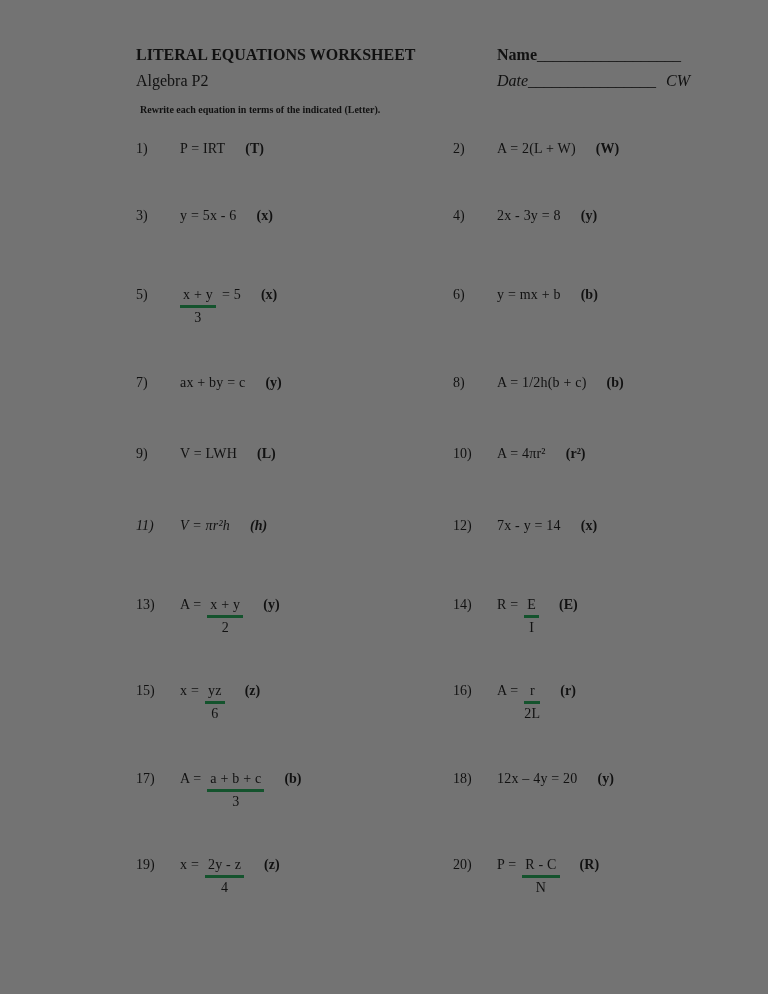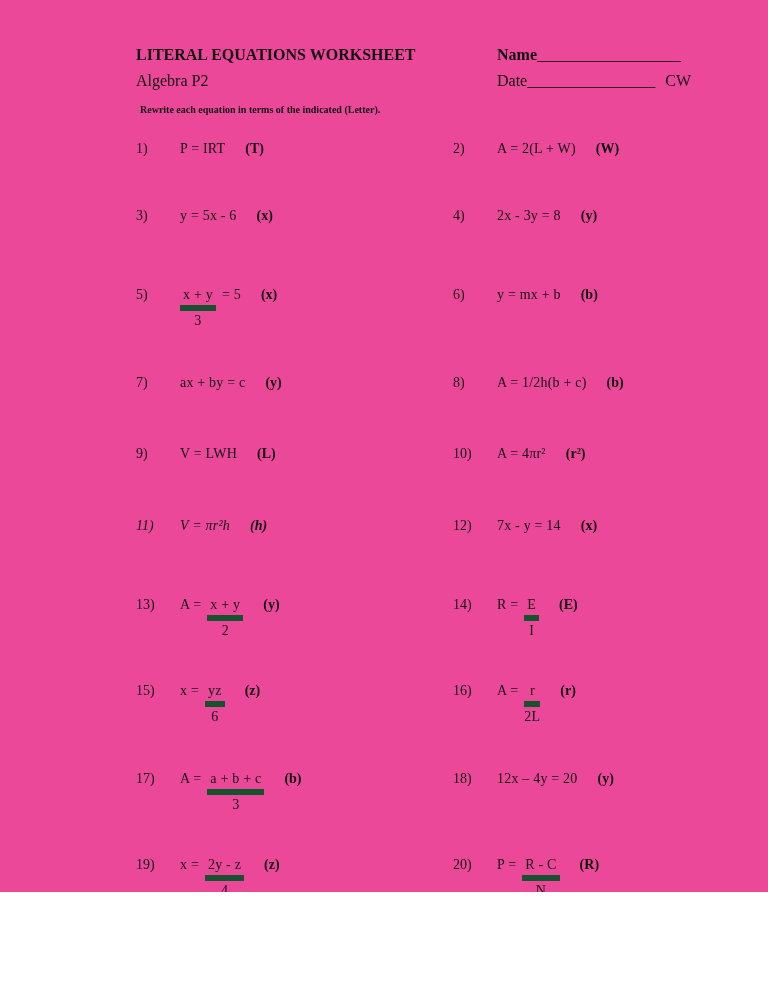--- a/index.html
+++ b/index.html
@@ -3,22 +3,22 @@
 <meta charset="utf-8">
 <style>
   html, body {
     margin: 0;
     padding: 0;
     background: #ffffff;
   }
   .page {
     position: relative;
     width: 768px;
-    height: 892px;
-    background: #ec4899;
+    height: 994px;
+    background: #737373;
     font-family: "Liberation Serif", serif;
     color: #111111;
     overflow: hidden;
   }
   .abs { position: absolute; white-space: nowrap; }
   .bold { font-weight: bold; }
   .hdr  { font-size: 16px; line-height: 1.2; }
   .instruction { font-size: 10px; line-height: 1.2; }
   .problem {
     position: absolute;
@@ -34,21 +34,21 @@
   .eq { letter-spacing: 0.2px; }
   .frac {
     display: inline-block;
     text-align: center;
     vertical-align: top;
     line-height: 1.2;
   }
   .frac .fnum {
     display: block;
     padding: 0 3px 1px 3px;
-    border-bottom: 6px solid #14532d;
+    border-bottom: 3px solid #14532d;
   }
   .frac .fden {
     display: block;
     padding-top: 2px;
   }
   .gap-l { margin-left: 6px; }
   .letter {
     font-weight: bold;
     margin-left: 20px;
   }
@@ -59,21 +59,21 @@
 <div class="page">
 
   <div class="abs hdr bold" style="left:136px; top:45px;">LITERAL EQUATIONS WORKSHEET</div>
 
   <div class="abs hdr" style="left:497px; top:45px;">
     <span class="bold">Name</span><span>__________________</span>
   </div>
 
   <div class="abs hdr" style="left:136px; top:71px;">Algebra P2</div>
 
-  <div class="abs hdr" style="left:497px; top:71px;">
+  <div class="abs hdr" style="left:497px; top:71px;font-style:italic;">
     <span>Date</span><span>________________</span>
     <span style="margin-left:6px;">CW</span>
   </div>
 
   <div class="abs instruction bold" style="left:140px; top:104px;">Rewrite each equation in terms of the indicated (Letter).</div>
 
   <div>
       <div class="problem" style="left: 136px; top: 141px;"><span class="pnum">1)</span><span class="eq"><span>P = IRT</span></span><span class="letter">(T)</span></div>
       <div class="problem" style="left: 453px; top: 141px;"><span class="pnum">2)</span><span class="eq"><span>A = 2(L + W)</span></span><span class="letter">(W)</span></div>
       <div class="problem" style="left: 136px; top: 208px;"><span class="pnum">3)</span><span class="eq"><span>y = 5x - 6</span></span><span class="letter">(x)</span></div>

